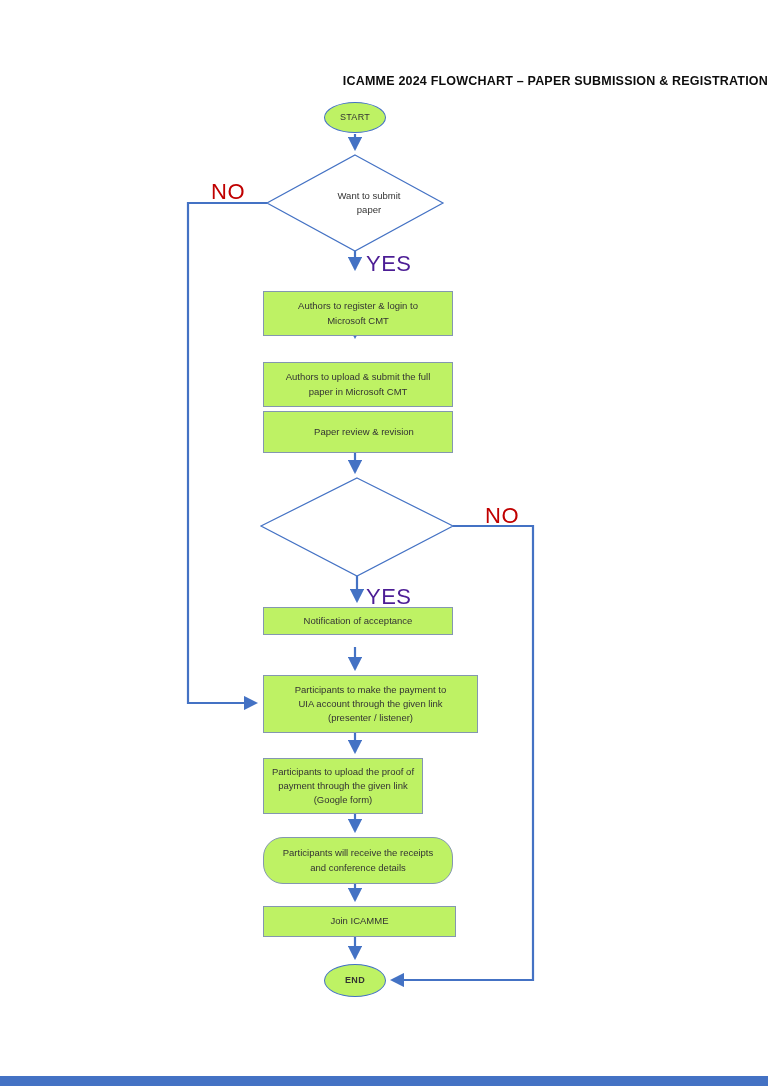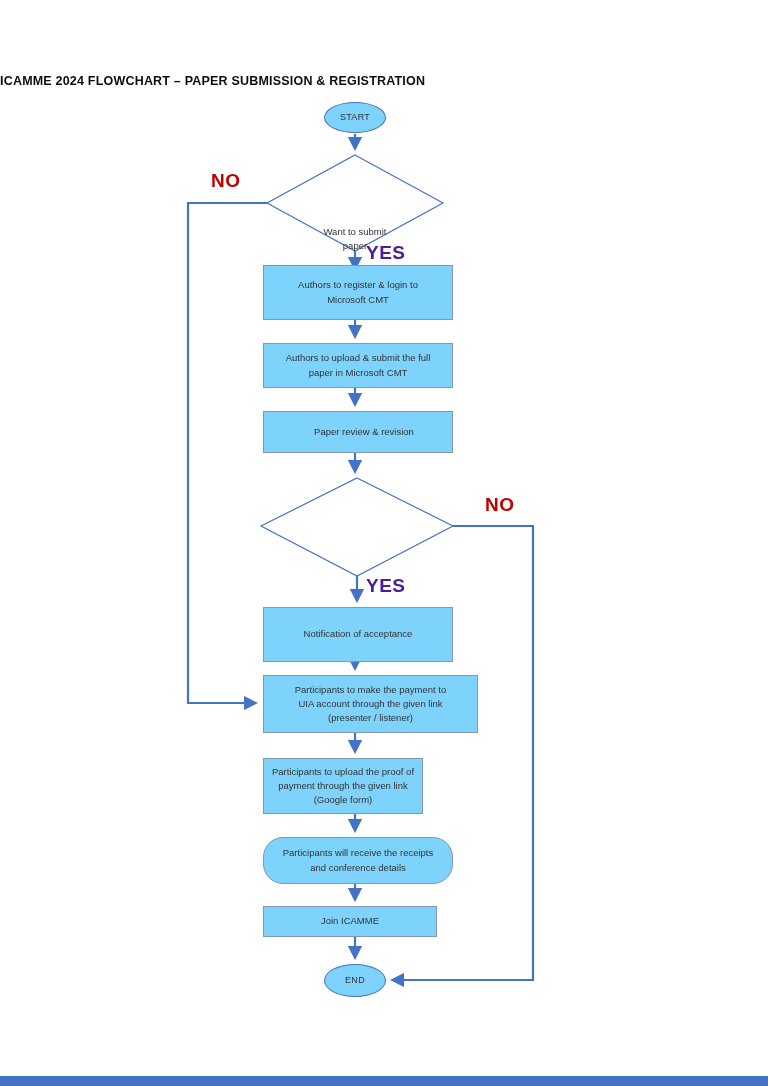--- a/index.html
+++ b/index.html
@@ -1,34 +1,34 @@
 <!DOCTYPE html>
 <html><head>
 <meta charset="utf-8">
 <style>
   html,body{margin:0;padding:0;background:#ffffff;}
   .canvas{
     position:relative;width:768px;height:1086px;background:#ffffff;overflow:hidden;
     font-family:"Liberation Sans","DejaVu Sans",sans-serif;color:#262626;
   }
   .title{
-    position:absolute;left:0;top:74px;width:768px;text-align:left;
+    position:absolute;left:0;top:74px;width:768px;text-align:right;
     font-size:12.5px;font-weight:bold;color:#0d0d0d;letter-spacing:0.2px;
   }
   svg.lines{position:absolute;left:0;top:0;}
   .node{
     position:absolute;display:flex;align-items:center;justify-content:center;
     text-align:center;font-size:9.5px;line-height:1.5;color:#333333;
-    white-space:pre-line;background:#7dd3fc;box-sizing:border-box;
+    white-space:pre-line;background:#bef264;box-sizing:border-box;
   }
   .box{border:1px solid #8497B0;}
   .oval{border:1.5px solid #4472C4;border-radius:50%;font-size:9px;letter-spacing:0.3px;}
   .dtext{position:absolute;display:flex;align-items:center;justify-content:center;
     text-align:center;font-size:9.5px;line-height:1.5;color:#333333;white-space:pre-line;}
-  .branch{position:absolute;font-weight:bold;font-size:19px;letter-spacing:0.5px;}
+  .branch{position:absolute;font-weight:normal;font-size:22px;letter-spacing:0.5px;margin-top:9px;}
   .branch.no{color:#C00000;}
   .branch.yes{color:#4c1d95;}
   .footer-bar{position:absolute;left:0;top:1076px;width:768px;height:10px;background:#4472C4;}
 </style>
 </head>
 <body>
 
 <div class="canvas">
 
   <div class="title">ICAMME 2024 FLOWCHART – PAPER SUBMISSION &amp; REGISTRATION</div>
@@ -54,40 +54,40 @@
     <line x1="355" y1="814" x2="355" y2="831" stroke="#4472C4" stroke-width="2.2" marker-end="url(#arr)"></line>
     <line x1="355" y1="884" x2="355" y2="900" stroke="#4472C4" stroke-width="2.2" marker-end="url(#arr)"></line>
     <line x1="355" y1="937" x2="355" y2="958" stroke="#4472C4" stroke-width="2.2" marker-end="url(#arr)"></line>
 
     <polyline points="267,203 188,203 188,703 256,703" fill="none" stroke="#4472C4" stroke-width="2.2" marker-end="url(#arr)"></polyline>
 
     <polyline points="453,526 533,526 533,980 392,980" fill="none" stroke="#4472C4" stroke-width="2.2" marker-end="url(#arr)"></polyline>
   </svg>
 
   <div class="node oval" style="left:324px;top:102px;width:62px;height:31px;">START</div>
-  <div class="node oval" style="left:324px;top:964px;width:62px;height:33px;">END</div>
+  <div class="node oval" style="left:324px;top:964px;width:62px;height:33px;font-weight:bold;">END</div>
 
-  <div class="dtext" style="left:295px;top:183px;width:120px;height:40px;margin-top:36px;">Want to submit
+  <div class="dtext" style="left:309px;top:183px;width:120px;height:40px;">Want to submit
 paper</div>
 
-  <div class="node box" style="left:263px;top:265px;width:190px;height:55px;">Authors to register &amp; login to
+  <div class="node box" style="left:263px;top:291px;width:190px;height:45px;">Authors to register &amp; login to
 Microsoft CMT</div>
-  <div class="node box" style="left:263px;top:343px;width:190px;height:45px;">Authors to upload &amp; submit the full
+  <div class="node box" style="left:263px;top:362px;width:190px;height:45px;">Authors to upload &amp; submit the full
 paper in Microsoft CMT</div>
   <div class="node box" style="left:263px;top:411px;width:190px;height:42px;padding-left:12px;">Paper review &amp; revision</div>
-  <div class="node box" style="left:263px;top:607px;width:190px;height:55px;">Notification of acceptance</div>
+  <div class="node box" style="left:263px;top:607px;width:190px;height:28px;">Notification of acceptance</div>
   <div class="node box" style="left:263px;top:675px;width:215px;height:58px;">Participants to make the payment to
 UIA account through the given link
 (presenter / listener)</div>
   <div class="node box" style="left:263px;top:758px;width:160px;height:56px;">Participants to upload the proof of
 payment through the given link
 (Google form)</div>
   <div class="node box" style="left:263px;top:837px;width:190px;height:47px;border-radius:20px;">Participants will receive the receipts
 and conference details</div>
-  <div class="node box" style="left:263px;top:906px;width:174px;height:31px;">Join ICAMME</div>
+  <div class="node box" style="left:263px;top:906px;width:193px;height:31px;">Join ICAMME</div>
 
   <div class="branch no" style="left:211px;top:170px;">NO</div>
   <div class="branch yes" style="left:366px;top:242px;">YES</div>
   <div class="branch no" style="left:485px;top:494px;">NO</div>
   <div class="branch yes" style="left:366px;top:575px;">YES</div>
 
   <div class="footer-bar"></div>
 
 </div>
 

